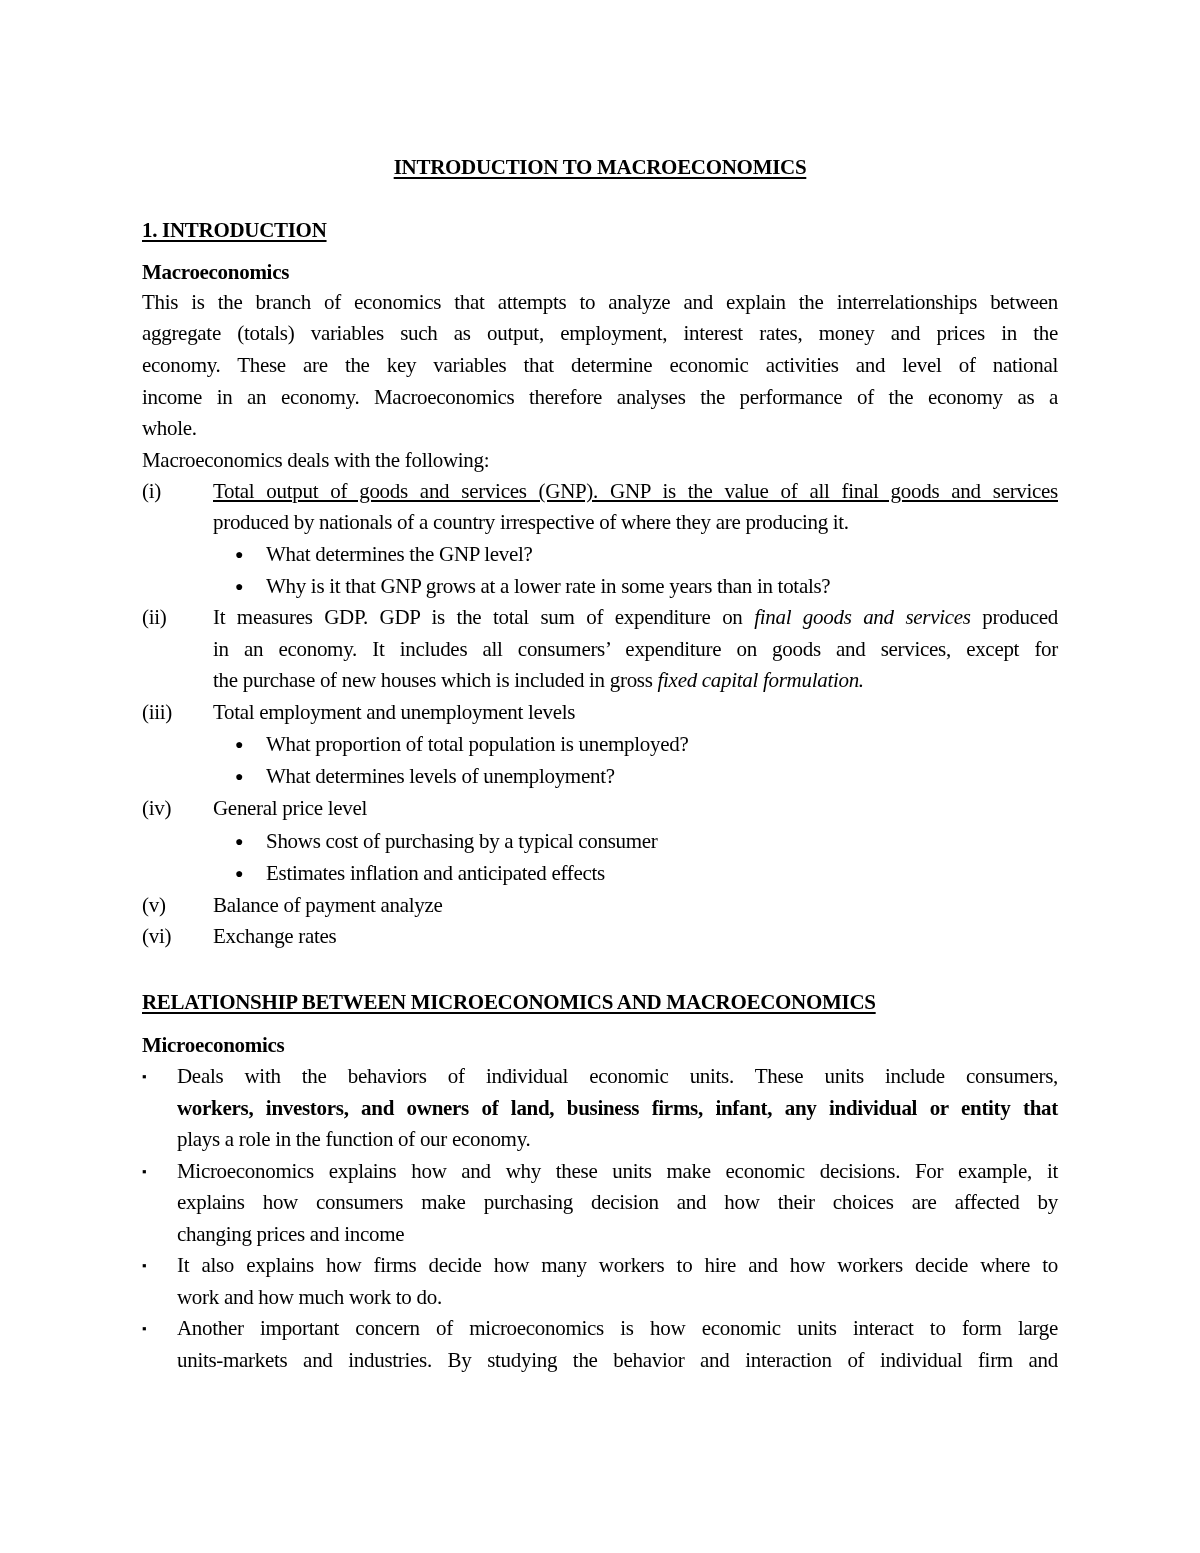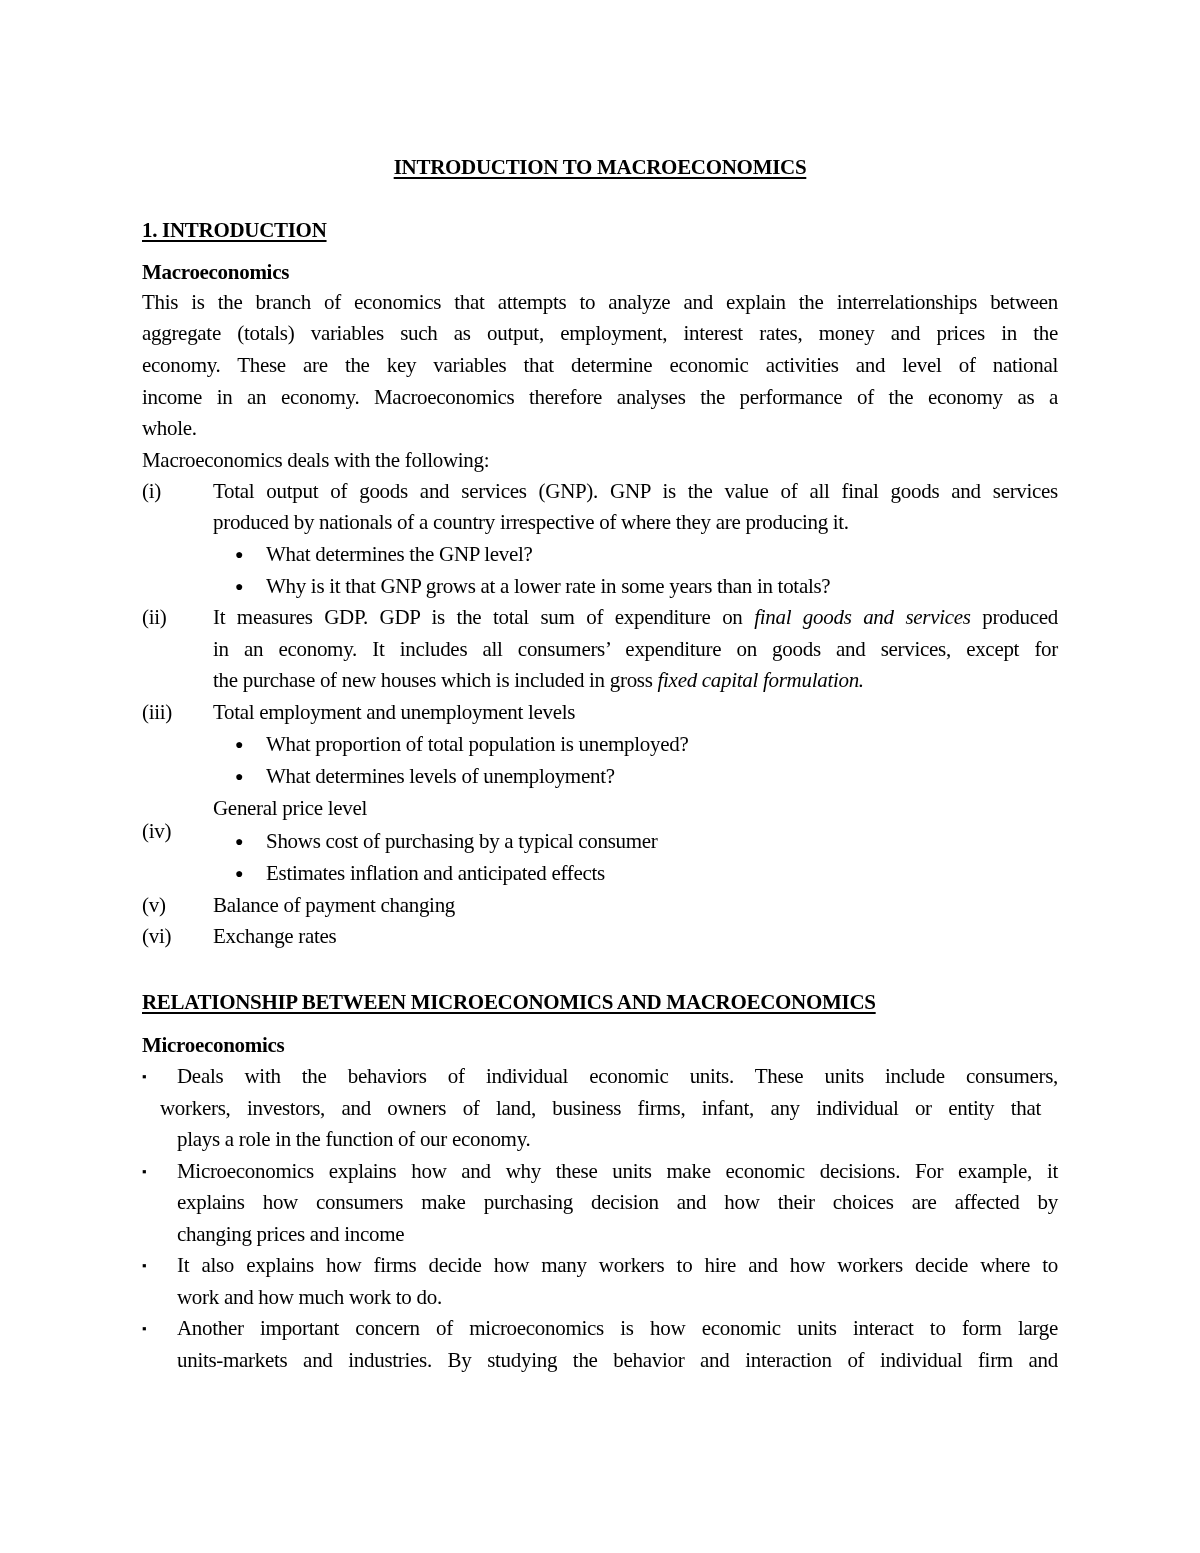--- a/index.html
+++ b/index.html
@@ -28,21 +28,21 @@
 
   <div class="line just" style="top:287px; left:0; width:916px;">This is the branch of economics that attempts to analyze and explain the interrelationships between</div>
   <div class="line just" style="top:318px; left:0; width:916px;">aggregate (totals) variables such as output, employment, interest rates, money and prices in the</div>
   <div class="line just" style="top:350px; left:0; width:916px;">economy. These are the key variables that determine economic activities and level of national</div>
   <div class="line just" style="top:382px; left:0; width:916px;">income in an economy. Macroeconomics therefore analyses the performance of the economy as a</div>
   <div class="line" style="top:413px; left:0;">whole.</div>
 
   <div class="line" style="top:445px; left:0;">Macroeconomics deals with the following:</div>
 
   <div class="line" style="top:476px; left:0;">(i)</div>
-  <div class="line just" style="top:476px; left:71px; width:845px;">Total output of goods and services (GNP). GNP is the value of all final goods and services</div>
+  <div class="line just" style="top:476px; left:71px; width:845px;text-decoration:underline;">Total output of goods and services (GNP). GNP is the value of all final goods and services</div>
   <div class="line" style="top:507px; left:71px;">produced by nationals of a country irrespective of where they are producing it.</div>
   <div class="line" style="top:539px; left:0; width:916px;">
     <span class="dot">●</span>
     <span style="position:absolute; left:124px;">What determines the GNP level?</span>
   </div>
   <div class="line" style="top:571px; left:0; width:916px;">
     <span class="dot">●</span>
     <span style="position:absolute; left:124px;">Why is it that GNP grows at a lower rate in some years than in totals?</span>
   </div>
 
@@ -55,46 +55,46 @@
   <div class="line" style="top:697px; left:71px;">Total employment and unemployment levels</div>
   <div class="line" style="top:729px; left:0; width:916px;">
     <span class="dot">●</span>
     <span style="position:absolute; left:124px;">What proportion of total population is unemployed?</span>
   </div>
   <div class="line" style="top:761px; left:0; width:916px;">
     <span class="dot">●</span>
     <span style="position:absolute; left:124px;">What determines levels of unemployment?</span>
   </div>
 
-  <div class="line" style="top:793px; left:0;margin-top:23px;">(iv)</div>
+  <div class="line" style="top:793px; left:0;">(iv)</div>
   <div class="line" style="top:793px; left:71px;">General price level</div>
   <div class="line" style="top:826px; left:0; width:916px;">
     <span class="dot">●</span>
     <span style="position:absolute; left:124px;">Shows cost of purchasing by a typical consumer</span>
   </div>
   <div class="line" style="top:858px; left:0; width:916px;">
     <span class="dot">●</span>
     <span style="position:absolute; left:124px;">Estimates inflation and anticipated effects</span>
   </div>
 
   <div class="line" style="top:890px; left:0;">(v)</div>
-  <div class="line" style="top:890px; left:71px;">Balance of payment changing</div>
+  <div class="line" style="top:890px; left:71px;">Balance of payment analyze</div>
 
   <div class="line" style="top:921px; left:0;">(vi)</div>
   <div class="line" style="top:921px; left:71px;">Exchange rates</div>
 
   <div class="line bold ul" style="top:976px; left:0;">RELATIONSHIP BETWEEN MICROECONOMICS AND MACROECONOMICS</div>
 
   <div class="line bold" style="top:1030px; left:0;">Microeconomics</div>
 
   <div class="line" style="top:1061px; left:0;">
       <span class="sq">▪</span>
     </div>
   <div class="line just" style="top:1061px; left:35px; width:881px;">Deals with the behaviors of individual economic units. These units include consumers,</div>
-  <div class="line just" style="top:1093px; left:18px; width:881px;">workers, investors, and owners of land, business firms, infant, any individual or entity that</div>
+  <div class="line just" style="top:1093px; left:35px; width:881px;font-weight:bold;">workers, investors, and owners of land, business firms, infant, any individual or entity that</div>
   <div class="line" style="top:1124px; left:35px;">plays a role in the function of our economy.</div>
 
   <div class="line" style="top:1156px; left:0;">
       <span class="sq">▪</span>
     </div>
   <div class="line just" style="top:1156px; left:35px; width:881px;">Microeconomics explains how and why these units make economic decisions. For example, it</div>
   <div class="line just" style="top:1187px; left:35px; width:881px;">explains how consumers make purchasing decision and how their choices are affected by</div>
   <div class="line" style="top:1219px; left:35px;">changing prices and income</div>
 
   <div class="line" style="top:1250px; left:0;">

